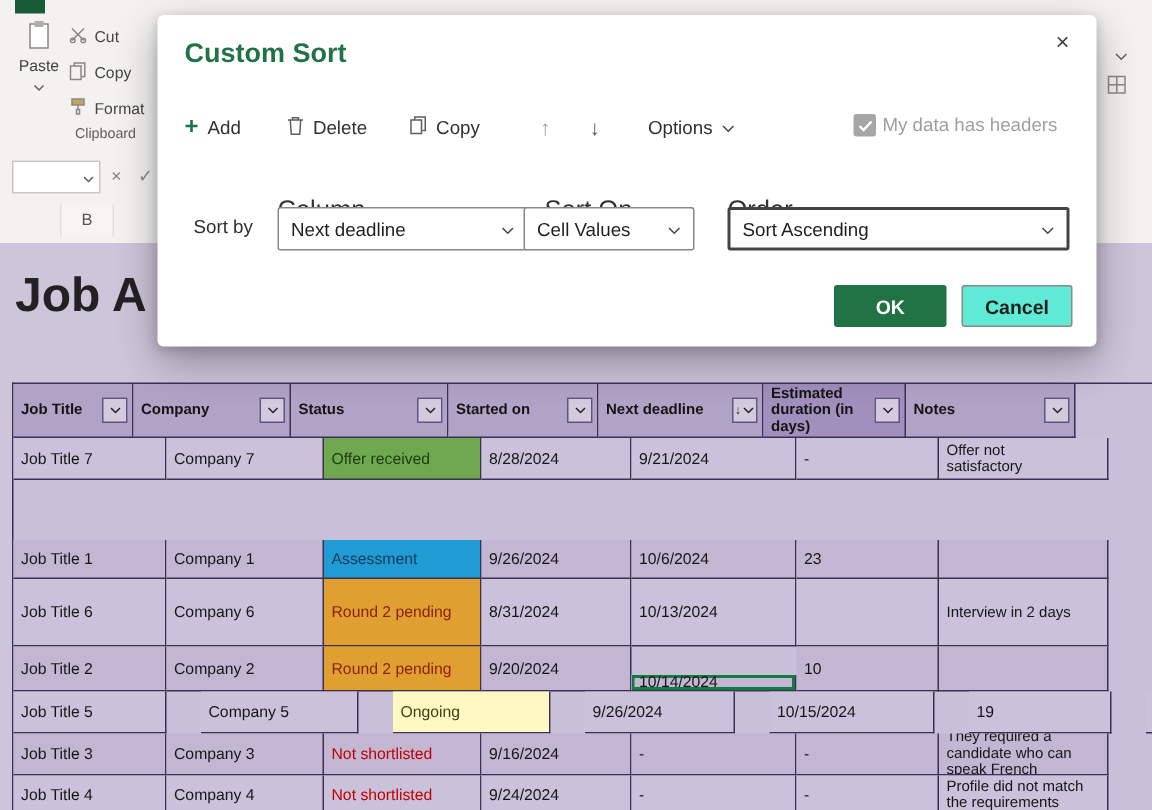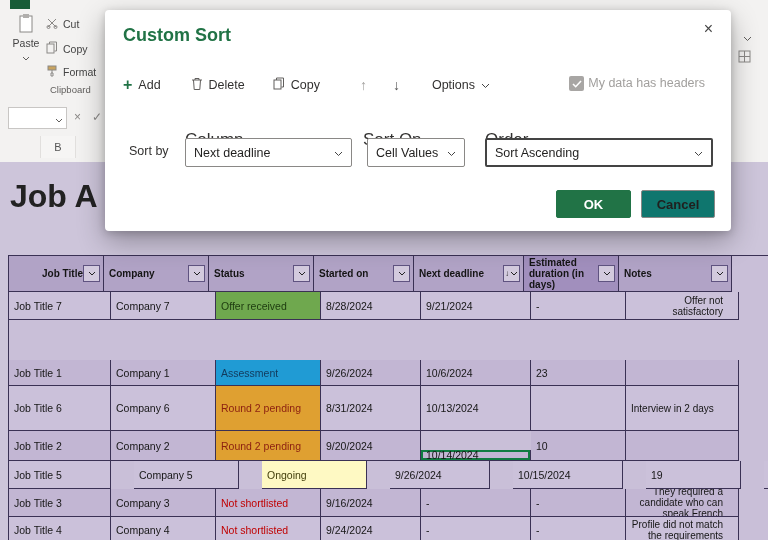--- a/index.html
+++ b/index.html
@@ -28,21 +28,21 @@
 
   .job-table{position:absolute;left:8px;top:255px;border-top:1px solid #3a3154;border-left:1px solid #3a3154;background:#c9bfd8;}
   .trow{display:flex;}
   .th,.td{border-right:1px solid #3a3154;border-bottom:1px solid #3a3154;overflow:hidden;box-sizing:border-box;flex:none;}
   .th{background:#b1a3c6;font-size:10px;font-weight:bold;color:#141414;display:flex;align-items:center;justify-content:space-between;padding:2px 3px 2px 5px;line-height:11px;}
   .th-dark{background:#a18fbd;}
   .th-label{overflow:hidden;}
   .fbtn{width:15px;height:15px;background:#d3cade;border:1px solid #5f5380;display:flex;align-items:center;justify-content:center;flex:none;cursor:pointer;}
   .sortmark{font-size:8px;margin-right:1px;color:#222;}
   .td{font-size:10.5px;color:#161616;padding:0 15px 0 5px;display:flex;align-items:center;line-height:12px;}
-  .td-notes{font-size:10px;line-height:11px;flex-wrap:wrap;align-content:center;text-align:right;}
+  .td-notes{font-size:10px;line-height:11px;flex-wrap:wrap;align-content:center;}
   .row-odd .td{background:#cbc1da;}
   .row-even .td{background:#c2b6d3;}
   .selected{box-shadow:inset 0 0 0 2px #107c41;margin-top:19px;}
 
   
   .dialog{position:absolute;left:105px;top:10px;width:626px;height:221px;background:#fff;border-radius:4px;box-shadow:0 10px 28px rgba(0,0,0,.30),0 2px 8px rgba(0,0,0,.18);z-index:10;}
   .dlg-close{position:absolute;right:12px;top:8px;border:none;background:none;font-size:16px;color:#444;cursor:pointer;padding:2px 6px;}
   .dlg-title{position:absolute;left:18px;top:15px;margin:0;font-size:18px;font-weight:600;color:#217346;}
   .dlg-toolbar{position:absolute;left:18px;top:62px;height:26px;display:flex;align-items:center;}
   .tb-item{display:flex;align-items:center;gap:6px;font-size:12.5px;color:#323130;cursor:pointer;white-space:nowrap;}
@@ -54,25 +54,25 @@
   .headers-check{position:absolute;right:26px;top:66px;display:flex;align-items:flex-start;gap:4px;cursor:pointer;}
   .cb{width:15px;height:15px;background:#a8a6a4;border-radius:2px;display:flex;align-items:center;justify-content:center;}
   .cb-label{font-size:12.5px;color:#a19f9d;}
   .dlg-label{position:absolute;top:120px;font-size:17px;color:#323130;}
   .lbl-column{left:80px;}
   .lbl-sorton{left:258px;}
   .lbl-order{left:380px;}
   .sortby-label{position:absolute;left:24px;top:134px;font-size:12.5px;color:#323130;}
   .dd{position:absolute;top:128px;height:29px;background:#fff;border:1px solid #8a8886;border-radius:2px;display:flex;align-items:center;justify-content:space-between;padding:0 8px;font-size:12.5px;color:#201f1e;cursor:pointer;box-sizing:border-box;}
   .dd-column{left:80px;width:167px;}
-  .dd-sorton{left:262px;width:98px;}
+  .dd-sorton{left:244px;width:114px;}
   .dd-order{left:380px;width:228px;border:2px solid #444;}
   .btn{position:absolute;top:180px;height:28px;border-radius:2px;font-size:13px;font-weight:600;cursor:pointer;font-family:"Liberation Sans",sans-serif;}
   .btn-ok{left:451px;width:75px;background:#217346;color:#fff;border:1px solid #217346;}
-  .btn-cancel{left:536px;width:74px;background:#0f766e;color:#201f1e;border:1px solid #8a8886;}
+  .btn-cancel{left:536px;width:74px;background:#5eead4;color:#201f1e;border:1px solid #8a8886;}
 </style>
 </head>
 <body>
 
 <div class="screen">
 
   <div class="ribbon">
     <div class="app-corner"></div>
 
     <div class="paste-btn">
@@ -149,21 +149,21 @@
           <rect x="1" y="1" width="11" height="11" fill="none" stroke="#8a8886"></rect>
           <path d="M6.5 1v11M1 6.5h11" stroke="#8a8886"></path>
         </svg>
     </span>
   </div>
 
   <div class="sheet-title">Job A</div>
 
   <div class="job-table">
       <div class="trow" style="height: 36px;">
-        <div class="th" style="width: 95px; justify-content: flex-end;">
+        <div class="th" style="width: 80px;">
           <span class="th-label">Job Title</span>
           <span class="fbtn">
             <svg width="8" height="5" viewBox="0 0 8 5">
               <path d="M1 1l3 3 3-3" stroke="#222" fill="none"></path>
             </svg>
           </span>
         </div>
         <div class="th" style="width: 105px;">
           <span class="th-label">Company</span>
           <span class="fbtn">

